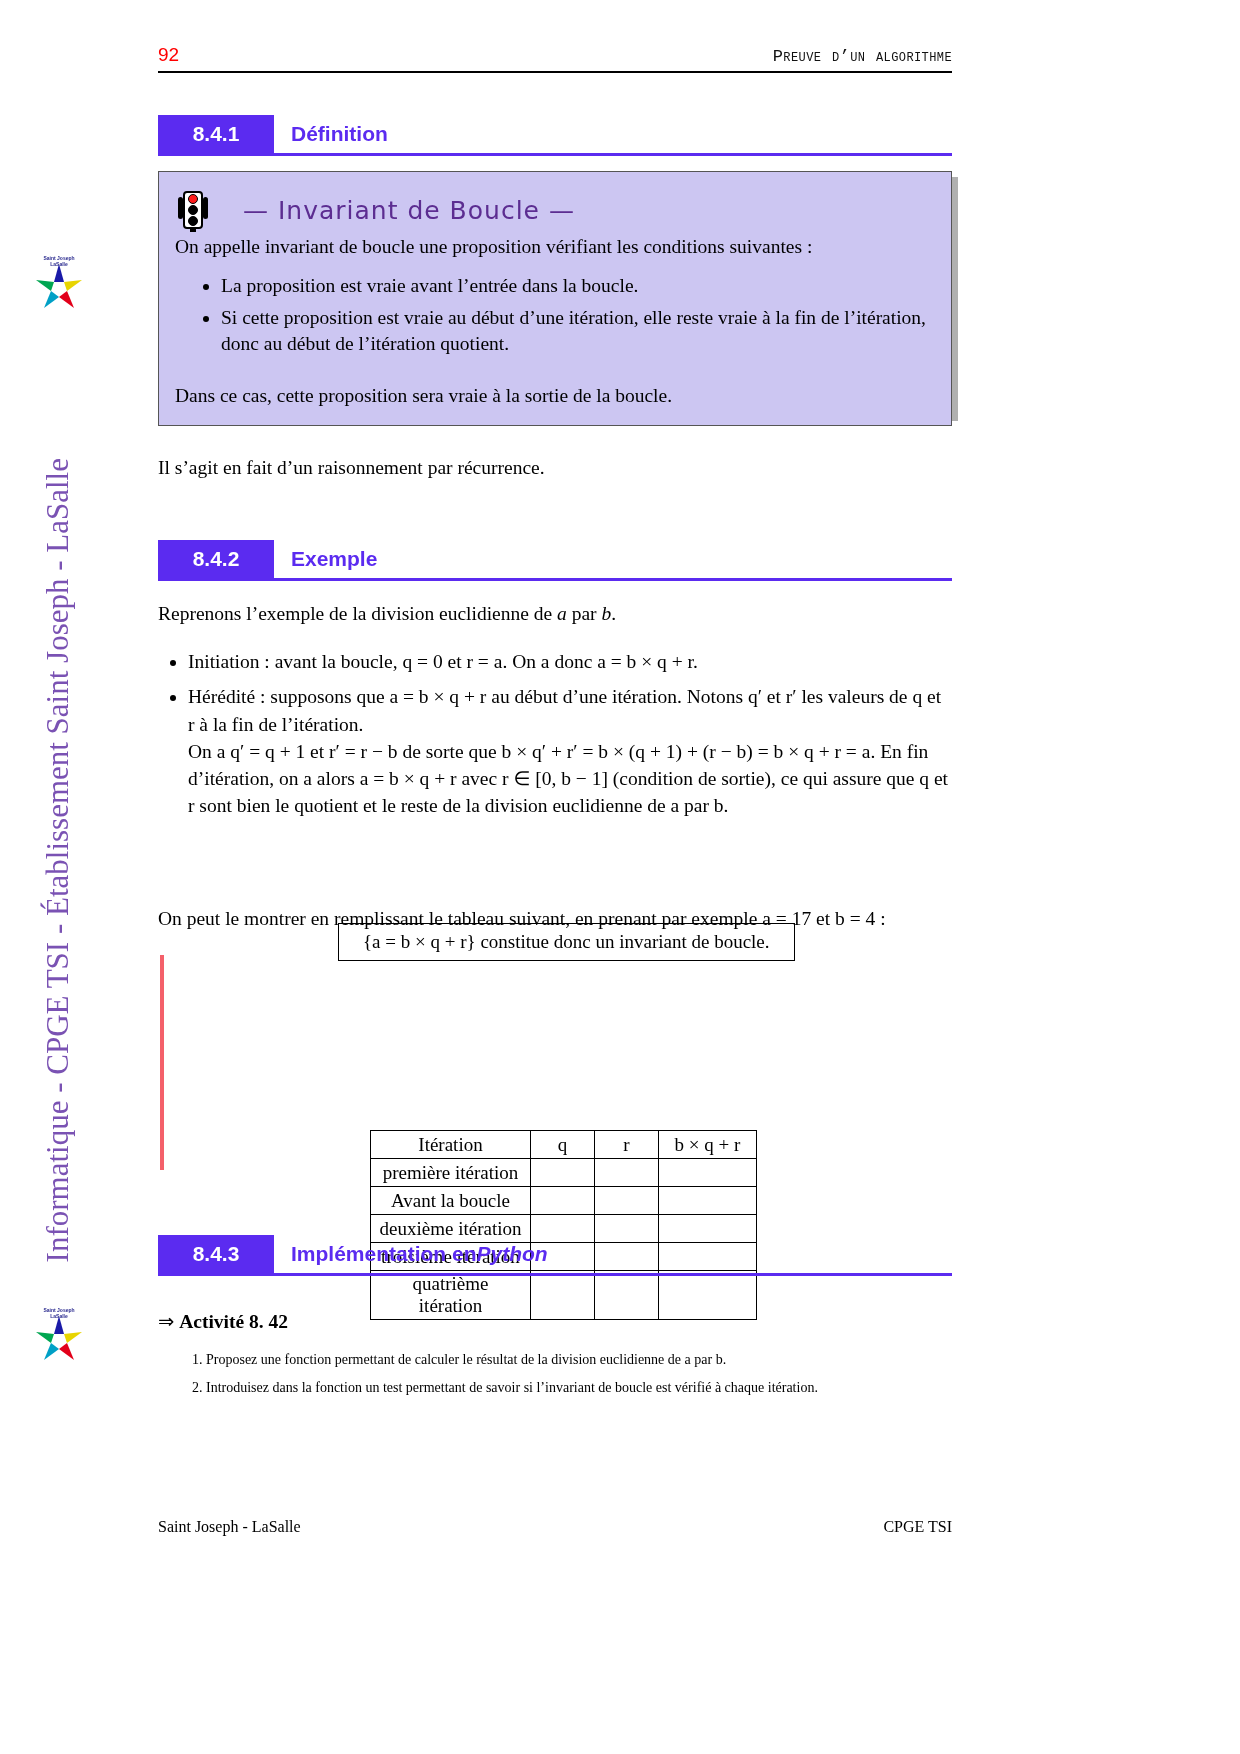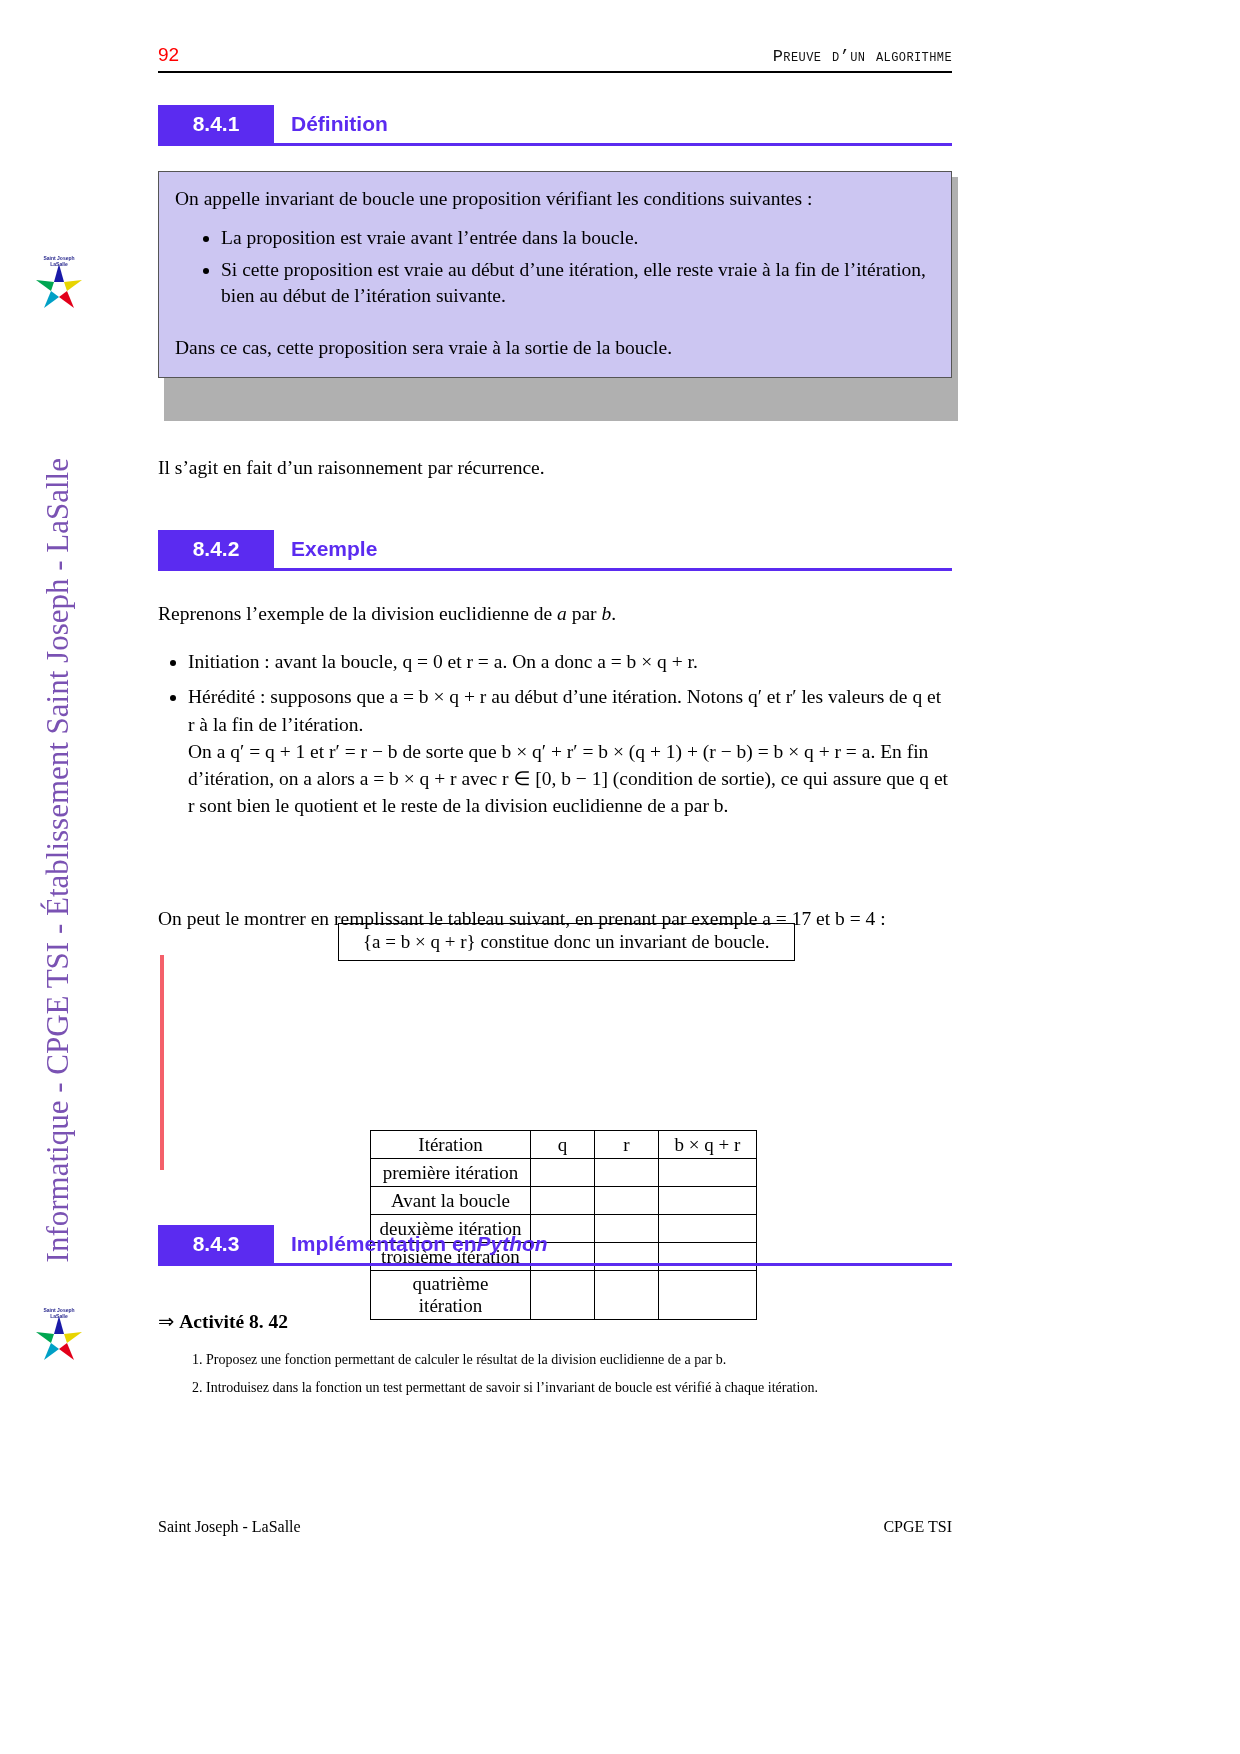--- a/index.html
+++ b/index.html
@@ -50,21 +50,21 @@
     font-size:17px;
     font-variant:small-caps;
     letter-spacing:.4px;
     color:#111;
   }
   #head-rule {
     position:absolute; left:158px; top:71px; width:794px; height:2px; background:#000;
   }
 
   
-  .sec { position:absolute; width:794px; left:158px; }
+  .sec { position:absolute; width:794px; left:158px;margin-top:10px; }
   .sec-row { display:flex; align-items:stretch; height:38px; }
   .sec-num {
     background:#5b2bf0; color:#fff; width:116px;
     font-family:"Liberation Sans", sans-serif; font-weight:bold; font-size:21px;
     display:flex; align-items:center; justify-content:center; letter-spacing:0px;
   }
   .sec-title {
     color:#5b2bf0; font-family:"Liberation Sans", sans-serif;
     font-weight:bold; font-size:21px;
     display:flex; align-items:center; padding-left:17px;
@@ -205,26 +205,38 @@
   <div class="sec-row">
     <div class="sec-num">8.4.1</div>
     <div class="sec-title">Définition</div>
   </div>
   <div class="sec-rule"></div>
 </div>
 
 <div id="def-shadow"></div>
 <div id="def-box">
   <div id="def-inner">
+    <div id="def-head">
+      <div class="traffic-light">
+        <div class="tl-wingL"></div>
+          <div class="tl-wingR"></div>
+        <div class="tl-body"></div>
+        <div class="tl-lamp tl-1"></div>
+        <div class="tl-lamp tl-2"></div>
+        <div class="tl-lamp tl-3"></div>
+        <div class="tl-post"></div>
+      </div>
+      <div id="def-title">— Invariant de Boucle —</div>
+    </div>
 
     <p>On appelle invariant de boucle une proposition vérifiant les conditions suivantes :</p>
 
     <ul>
       <li>La proposition est vraie avant l’entrée dans la boucle.</li>
-      <li>Si cette proposition est vraie au début d’une itération, elle reste vraie à la fin de l’itération, bien au début de l’itération suivante.</li>
+      <li>Si cette proposition est vraie au début d’une itération, elle reste vraie à la fin de l’itération, donc au début de l’itération quotient.</li>
     </ul>
 
     <p id="def-last">Dans ce cas, cette proposition sera vraie à la sortie de la boucle.</p>
   </div>
 </div>
 
 <div class="para" style="top:455px;">Il s’agit en fait d’un raisonnement par récurrence.</div>
 
 <div class="sec" style="top:530px;">
   <div class="sec-row">

